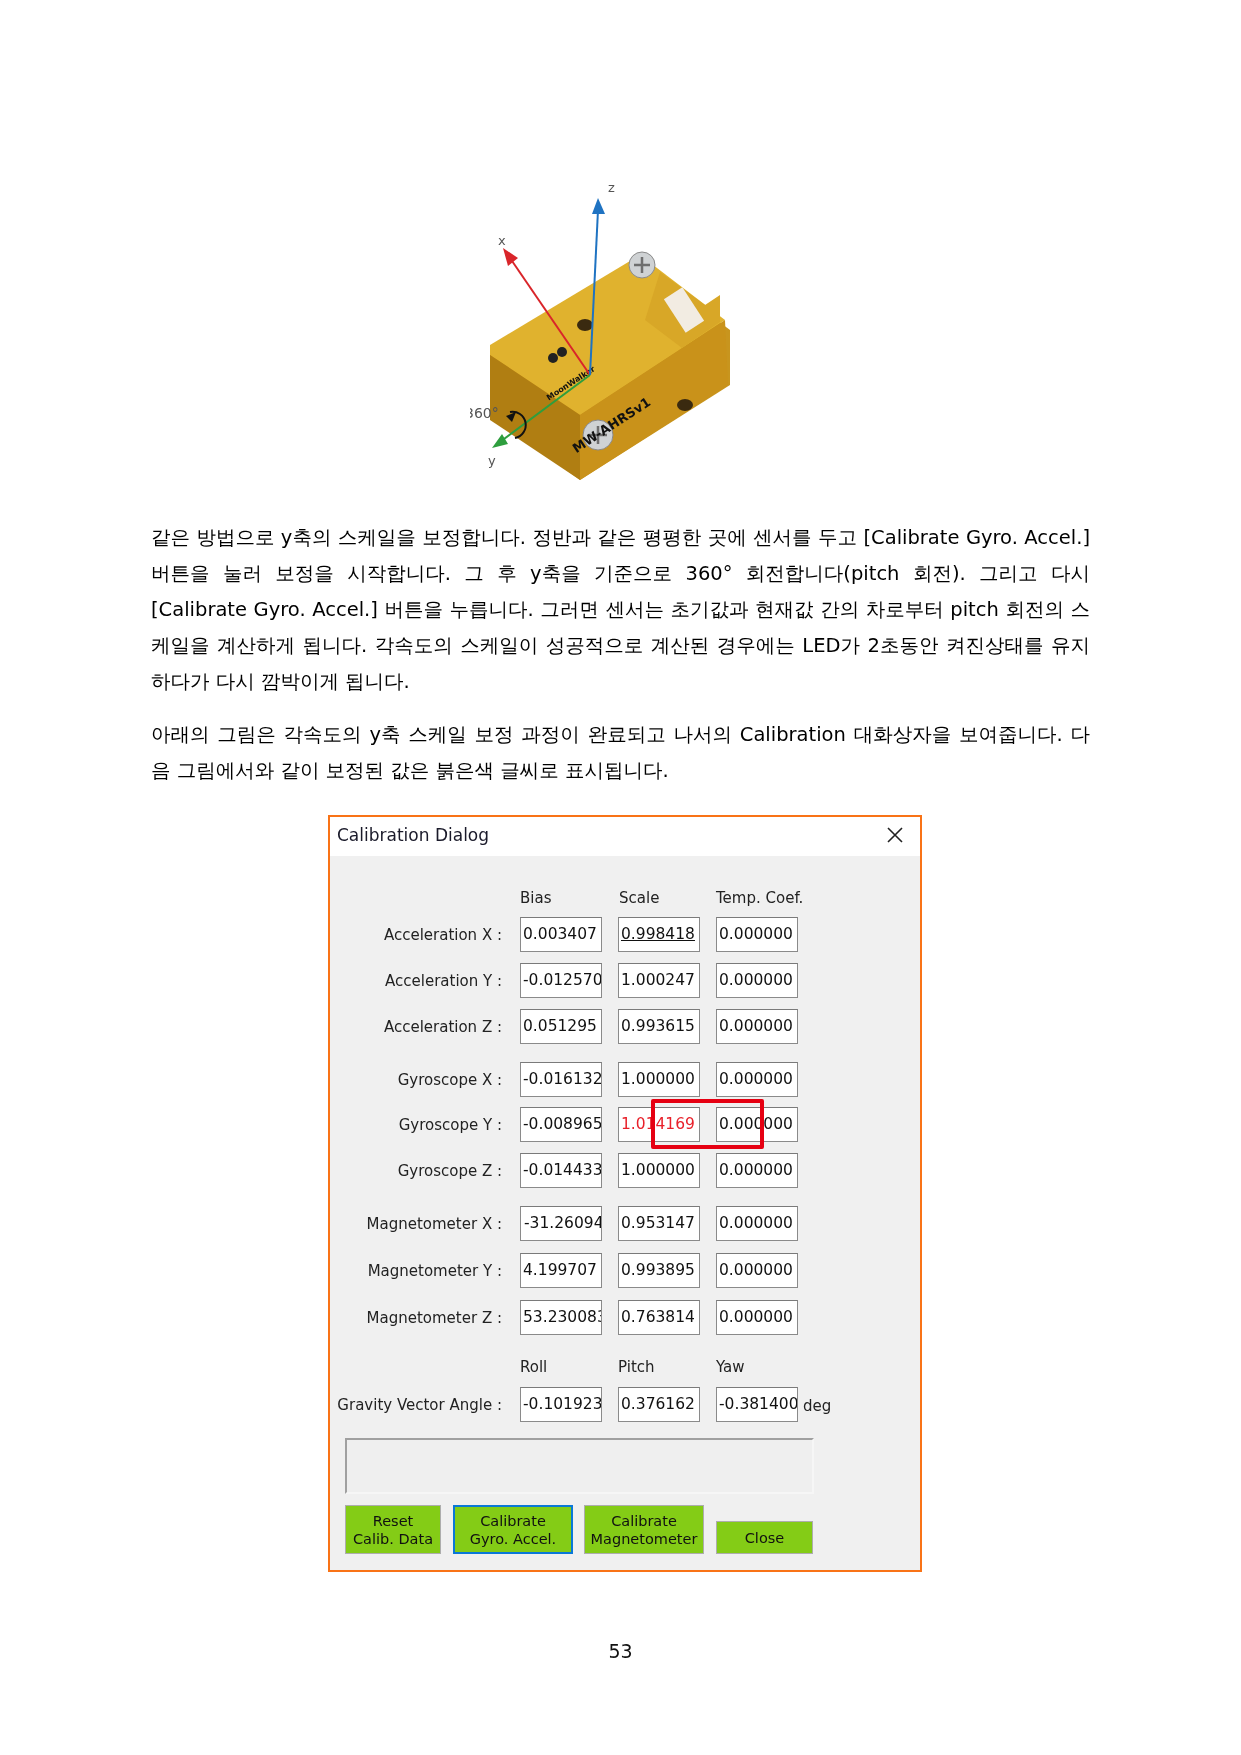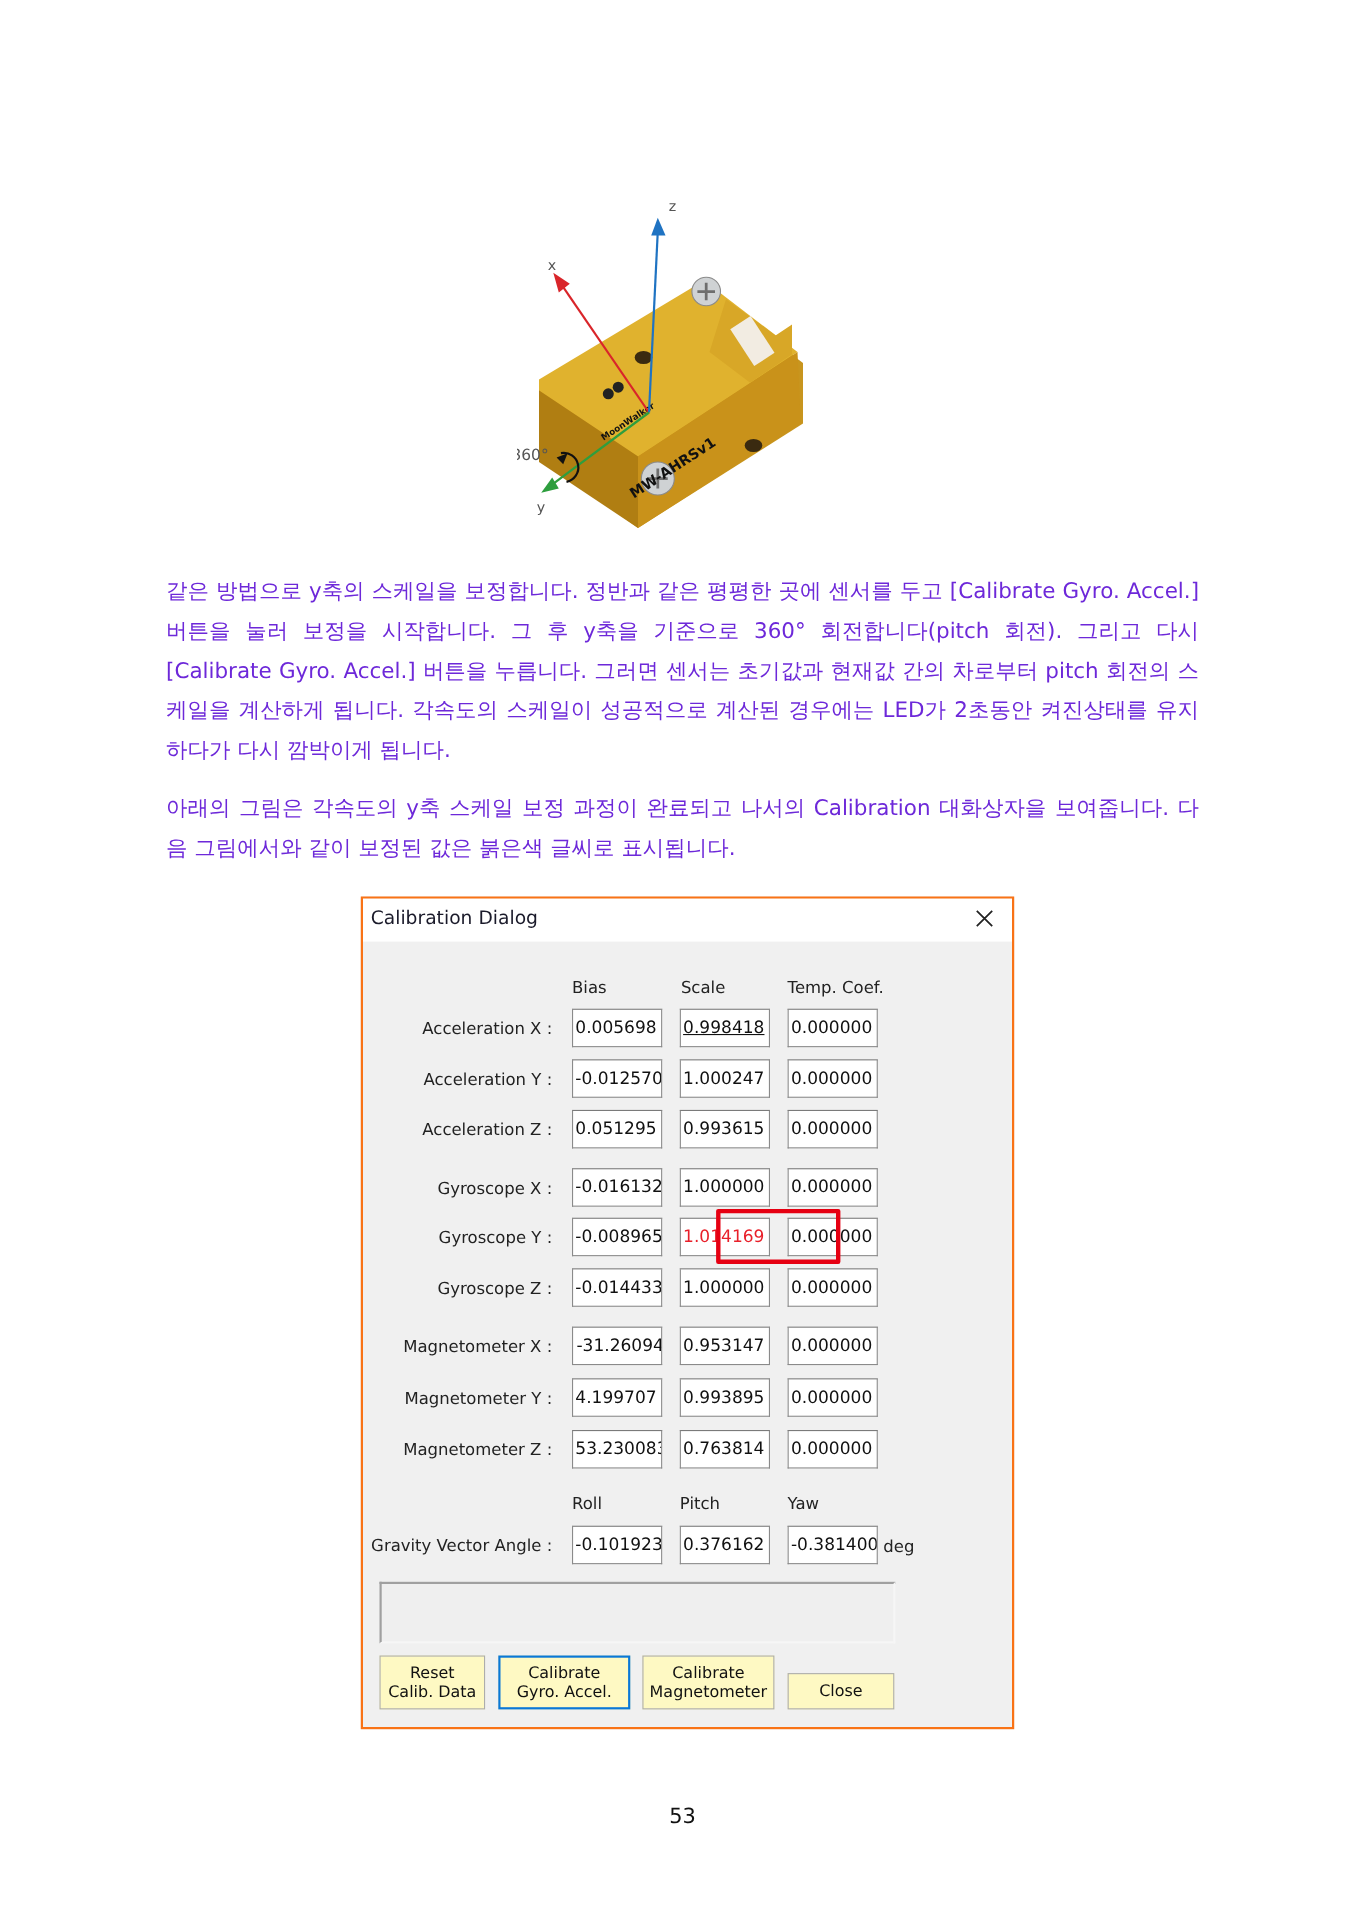--- a/index.html
+++ b/index.html
@@ -5,21 +5,21 @@
   * { box-sizing: border-box; margin: 0; padding: 0; }
   html, body { width: 1241px; height: 1755px; background: #ffffff; overflow: hidden; }
   body { position: relative; font-family: "DejaVu Sans", sans-serif; color: #111; }
 
   
   .figure { position: absolute; left: 470px; top: 180px; width: 300px; height: 310px; }
   .figure svg { width: 100%; height: 100%; display: block; }
 
   
   .para { position: absolute; left: 151px; width: 939px; font-size: 19.5px; line-height: 36px;
-          text-align: justify; text-align-last: left; color: #6d28d9; letter-spacing: 0px; }
+          text-align: justify; text-align-last: left; color: #000000; letter-spacing: 0px; }
   .para1 { top: 520px; }
   .para2 { top: 717px; }
 
   
   .dialog { position: absolute; left: 328px; top: 815px; width: 594px; height: 757px;
             border: 2px solid #f97316; background: #f0f0f0; font-family: "DejaVu Sans", sans-serif; }
   .titlebar { position: absolute; left: 0; top: 0; right: 0; height: 39px; background: #ffffff; }
   .title { position: absolute; left: 7px; top: 8px; font-size: 17px; color: #1a1a2a; }
   .close-x { position: absolute; right: 12px; top: 5px; width: 26px; height: 26px; cursor: pointer; }
   .close-x svg { width: 26px; height: 26px; }
@@ -31,21 +31,21 @@
            overflow: hidden; white-space: nowrap; font-family: "DejaVu Sans", sans-serif; }
   .field.red { color: #e8202a; }
   .unit { position: absolute; font-size: 15px; color: #222; }
 
   .highlight { position: absolute; left: 321px; top: 282px; width: 113px; height: 50px;
                border: 4px solid #e60012; border-radius: 2px; pointer-events: none; }
 
   .status { position: absolute; left: 15px; top: 621px; width: 469px; height: 56px; background: #efefef;
             border: 2px solid #a0a0a0; border-right-color: #f6f6f6; border-bottom-color: #f6f6f6; }
 
-  .btn { position: absolute; background: #fef9c3; border: 1px solid #adadad; font-size: 14.5px; color: #111;
+  .btn { position: absolute; background: #84cc16; border: 1px solid #adadad; font-size: 14.5px; color: #111;
          text-align: center; display: flex; align-items: center; justify-content: center; line-height: 18px;
          cursor: pointer; }
   .btn.default { border: 2px solid #0a78d7; }
 
   .pagenum { position: absolute; left: 0; width: 1241px; top: 1640px; text-align: center; font-size: 19px; color: #111; }
 </style>
 </head>
 <body>
 
 <div class="figure">
@@ -98,21 +98,21 @@
           <path d="M6 6 L20 20 M20 6 L6 20" stroke="#222" stroke-width="1.6"></path>
         </svg>
     </span>
   </div>
 
   <span class="colhdr" style="left:190px; top:72px;">Bias</span>
   <span class="colhdr" style="left:289px; top:72px;">Scale</span>
   <span class="colhdr" style="left:386px; top:72px;">Temp. Coef.</span>
 
   <span class="rowlbl" style="top:109px;">Acceleration X :</span>
-  <div class="field" style="left:190px; top:100px;">0.005698</div>
+  <div class="field" style="left:190px; top:100px;">0.003407</div>
   <div class="field" style="left:288px; top:100px;text-decoration:underline;">0.998418</div>
   <div class="field" style="left:386px; top:100px;">0.000000</div>
 
   <span class="rowlbl" style="top:155px;">Acceleration Y :</span>
   <div class="field" style="left:190px; top:146px;">-0.012570</div>
   <div class="field" style="left:288px; top:146px;">1.000247</div>
   <div class="field" style="left:386px; top:146px;">0.000000</div>
 
   <span class="rowlbl" style="top:201px;">Acceleration Z :</span>
   <div class="field" style="left:190px; top:192px;">0.051295</div>

